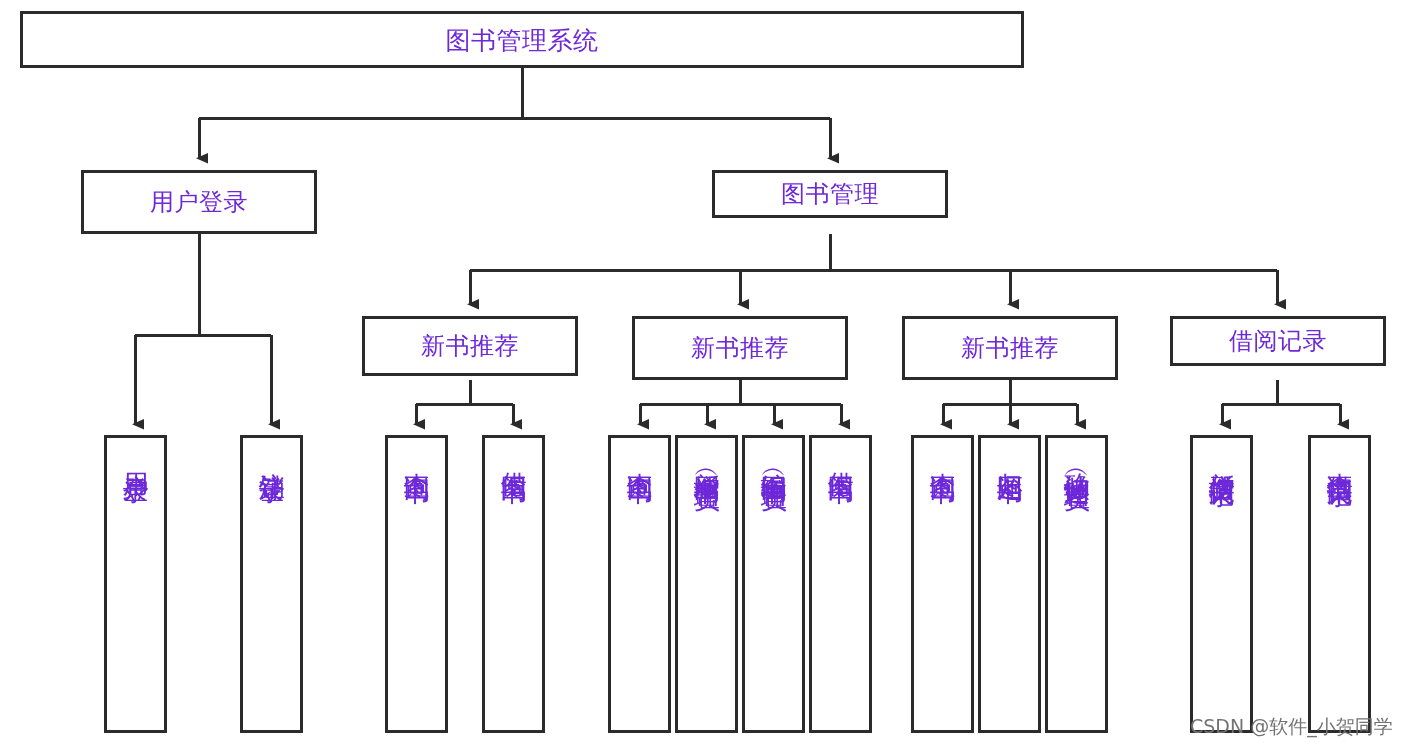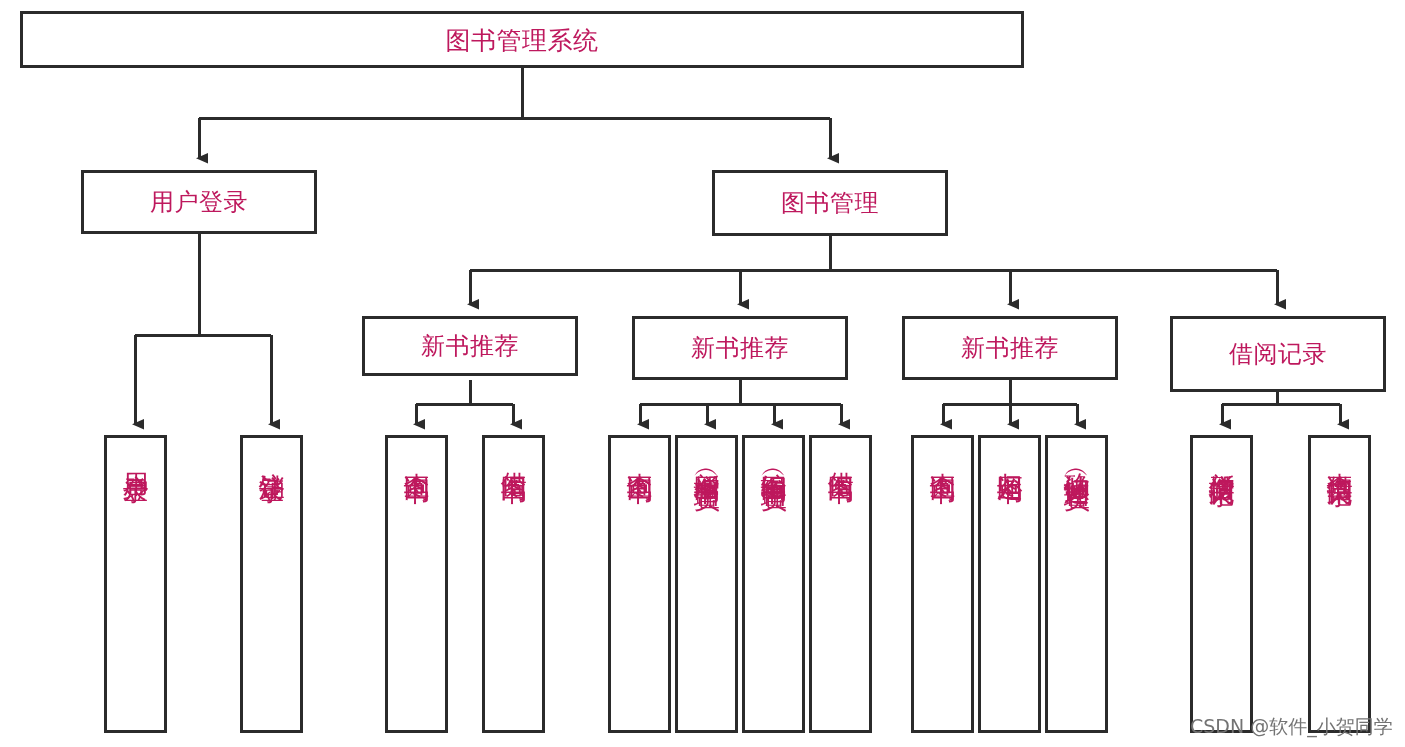--- a/index.html
+++ b/index.html
@@ -26,21 +26,21 @@
     pointer-events: none;
   }
   .node {
     position: absolute;
     box-sizing: border-box;
     border: 3px solid #2b2b2b;
     background: #ffffff;
     display: flex;
     align-items: center;
     justify-content: center;
-    color: #be185d;
+    color: #6d28d9;
   }
   .node .label {
     display: block;
     text-align: center;
     line-height: 1.12;
     letter-spacing: 0.5px;
   }
   
   .node.horiz .label {
     font-size: 24px;
@@ -126,34 +126,34 @@
     </g>
   </svg>
 
   <div class="node horiz root" style="left:20px; top:11px; width:1004px; height:57px;">
     <span class="label">图书管理系统</span>
   </div>
 
   <div class="node horiz" style="left:81px; top:170px; width:236px; height:64px;">
     <span class="label">用户登录</span>
   </div>
-  <div class="node horiz" style="left:712px; top:170px; width:236px; height:66px;">
+  <div class="node horiz" style="left:712px; top:170px; width:236px; height:48px;">
     <span class="label">图书管理</span>
   </div>
 
   <div class="node horiz" style="left:362px; top:316px; width:216px; height:60px;">
     <span class="label">新书推荐</span>
   </div>
   <div class="node horiz" style="left:632px; top:316px; width:216px; height:64px;">
     <span class="label">新书推荐</span>
   </div>
   <div class="node horiz" style="left:902px; top:316px; width:216px; height:64px;">
     <span class="label">新书推荐</span>
   </div>
-  <div class="node horiz" style="left:1170px; top:316px; width:216px; height:76px;">
+  <div class="node horiz" style="left:1170px; top:316px; width:216px; height:50px;">
     <span class="label">借阅记录</span>
   </div>
 
   <div class="node vert" style="left:104px; top:435px; width:63px; height:298px;">
     <span class="label">用户登录</span>
   </div>
   <div class="node vert" style="left:240px; top:435px; width:63px; height:298px;">
     <span class="label">注销登录</span>
   </div>
 

